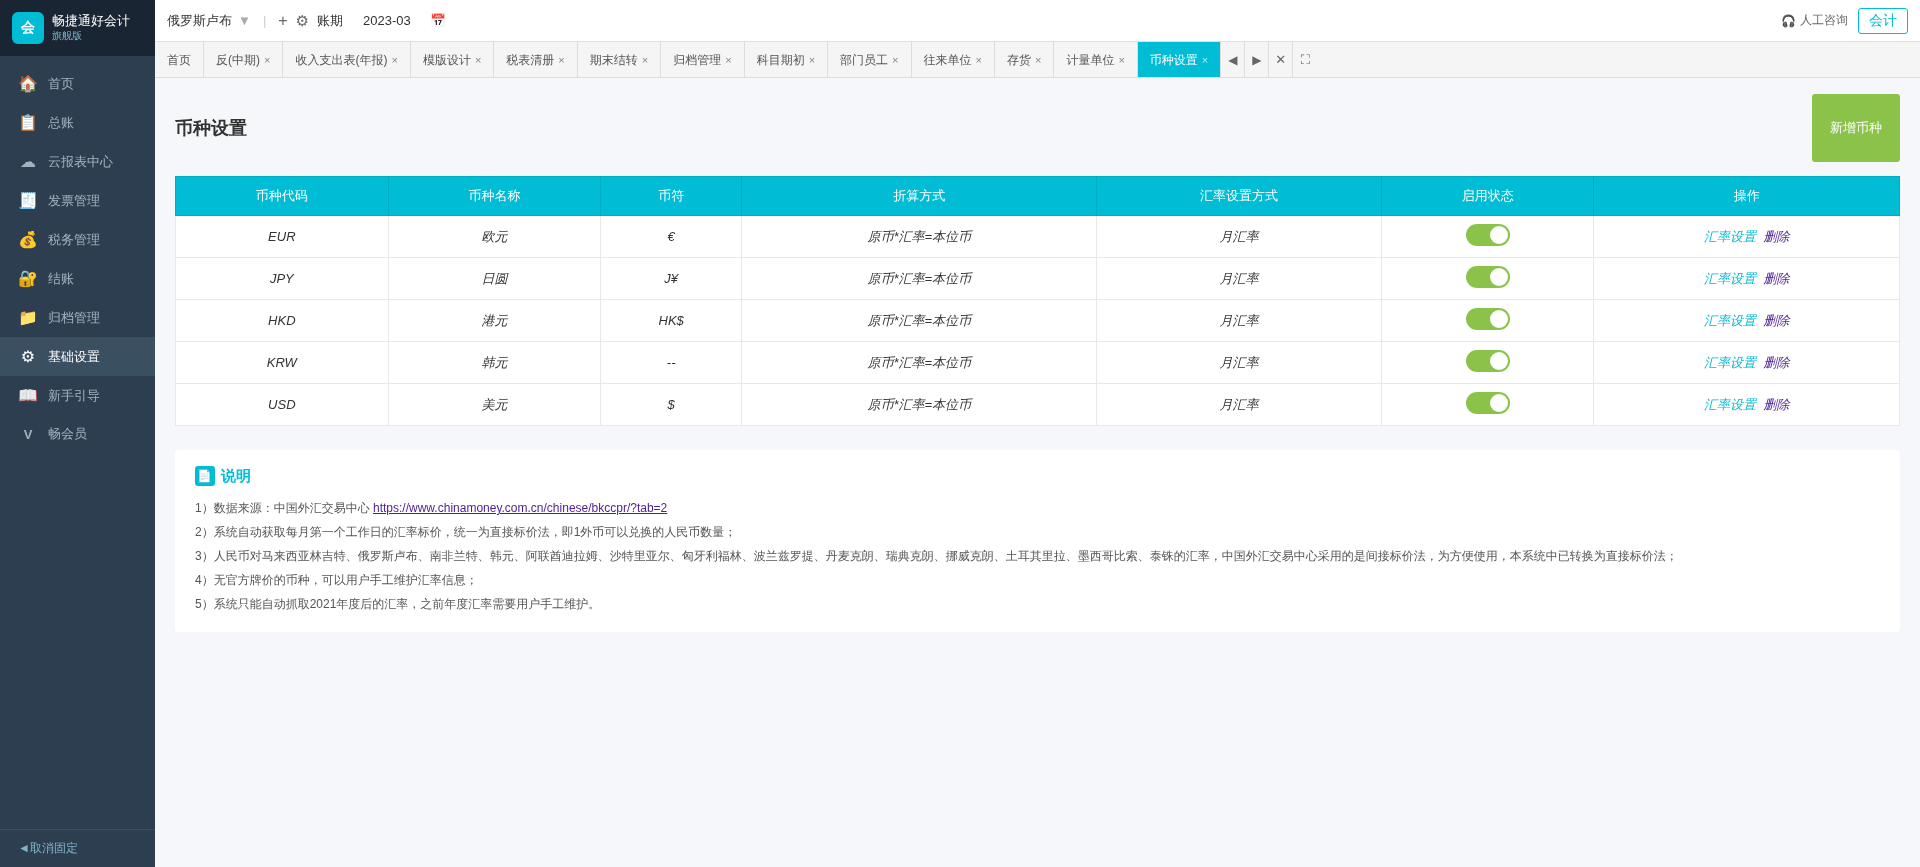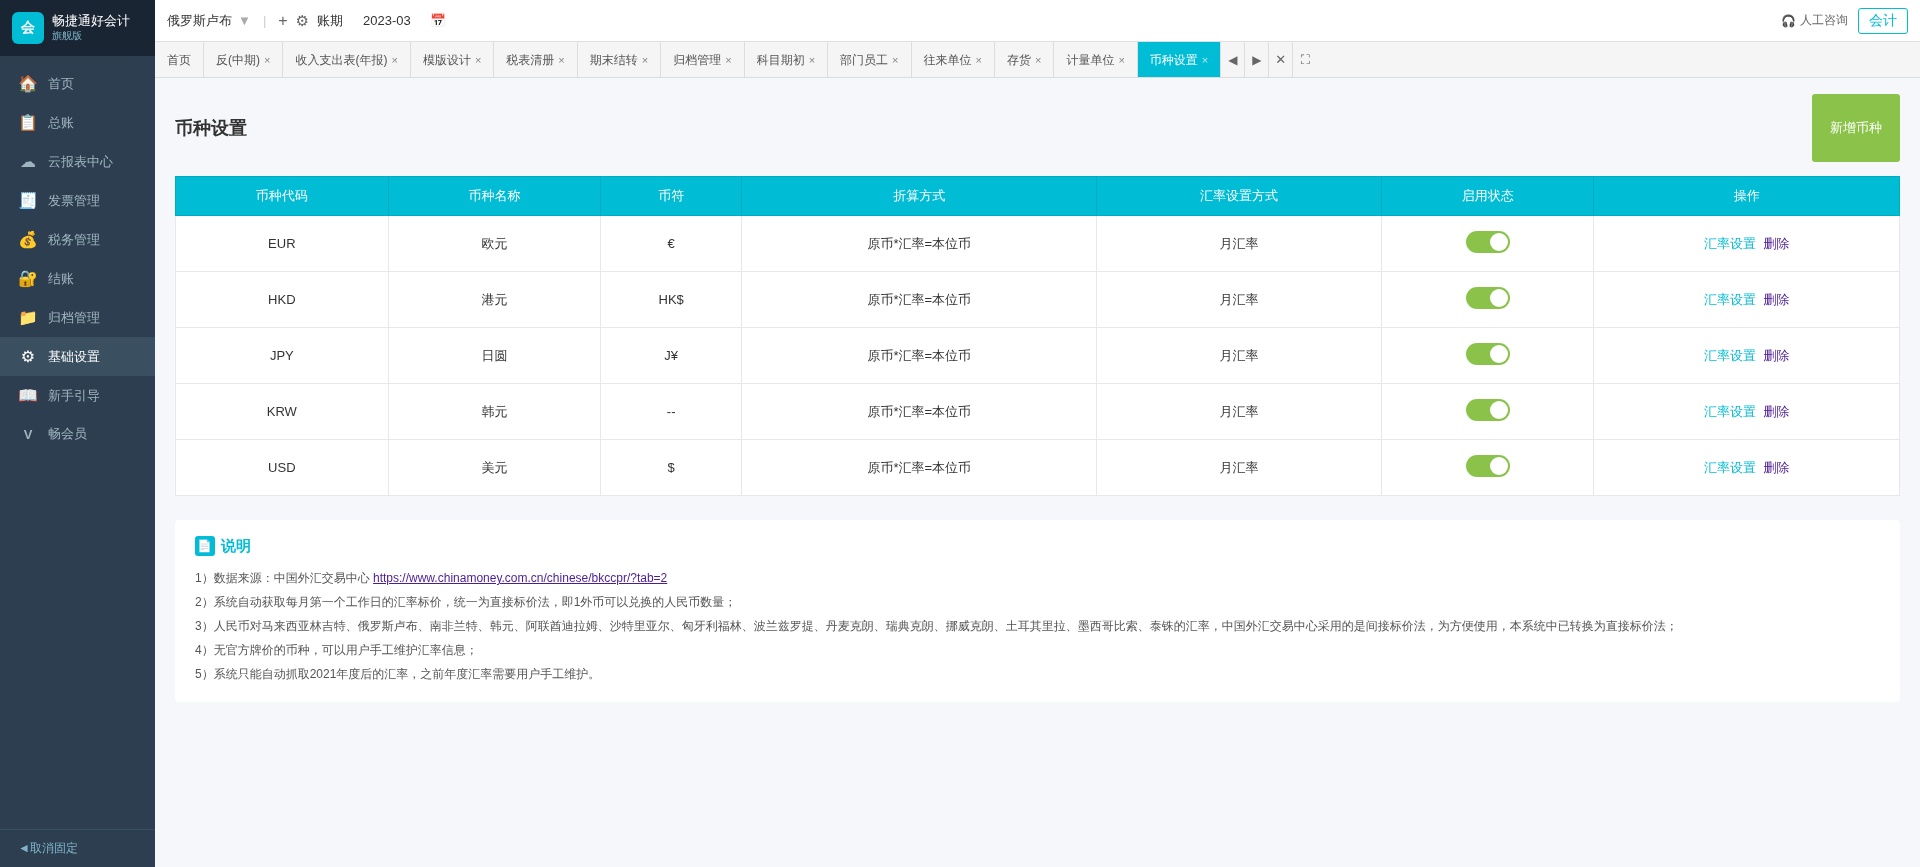--- a/index.html
+++ b/index.html
@@ -172,25 +172,26 @@
       padding: 10px 12px;
       font-size: 13px;
       font-weight: normal;
       text-align: center;
       border: 1px solid #00acc1;
     }
     .data-table tbody tr {
       border-bottom: 1px solid #e8e8e8;
     }
     .data-table tbody td {
-      padding: 15px 12px;
+      padding: 8px 12px;
       text-align: center;
       font-size: 13px;
       color: #333;
       border: 1px solid #e8e8e8;
+      font-style: italic;
     }
     .td-link { color: #00bcd4; cursor: pointer; }
     .td-delete { color: #4c1d95; cursor: pointer; margin-left: 4px; }
 
     
     .toggle-switch {
       display: inline-flex;
       align-items: center;
       width: 44px; height: 22px;
       background: #8bc34a;
@@ -401,37 +402,37 @@
     <td>月汇率</td>
     <td style="text-align:center;">
       <div class="toggle-switch"></div>
     </td>
     <td>
       <span class="td-link">汇率设置</span>
       <span class="td-delete">删除</span>
     </td>
   </tr>
           <tr>
-    <td>HKD</td>
-    <td>港元</td>
-    <td>HK$</td>
+    <td>JPY</td>
+    <td>日圆</td>
+    <td>J¥</td>
     <td>原币*汇率=本位币</td>
     <td>月汇率</td>
     <td style="text-align:center;">
       <div class="toggle-switch"></div>
     </td>
     <td>
       <span class="td-link">汇率设置</span>
       <span class="td-delete">删除</span>
     </td>
   </tr>
           <tr>
-    <td>JPY</td>
-    <td>日圆</td>
-    <td>J¥</td>
+    <td>HKD</td>
+    <td>港元</td>
+    <td>HK$</td>
     <td>原币*汇率=本位币</td>
     <td>月汇率</td>
     <td style="text-align:center;">
       <div class="toggle-switch"></div>
     </td>
     <td>
       <span class="td-link">汇率设置</span>
       <span class="td-delete">删除</span>
     </td>
   </tr>

